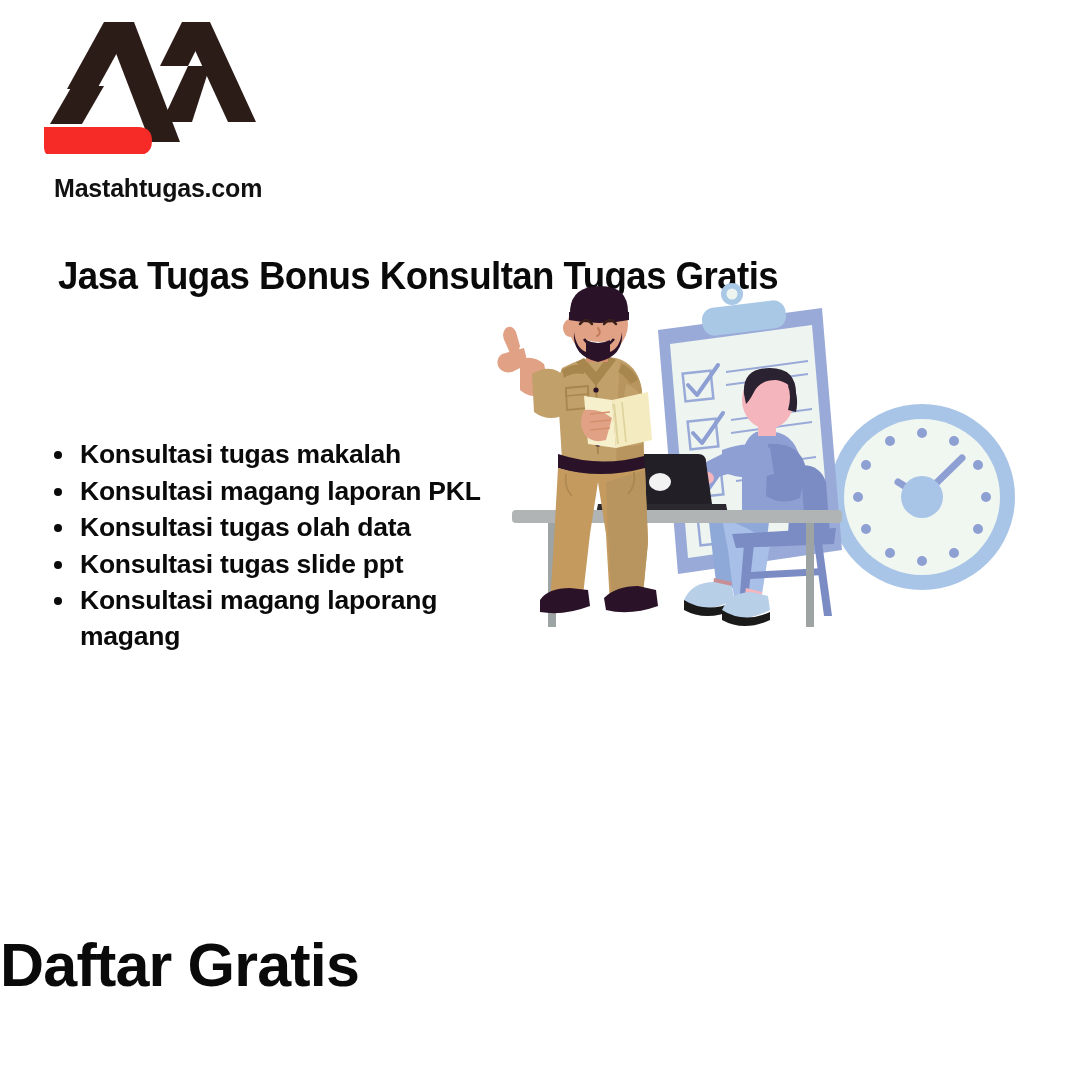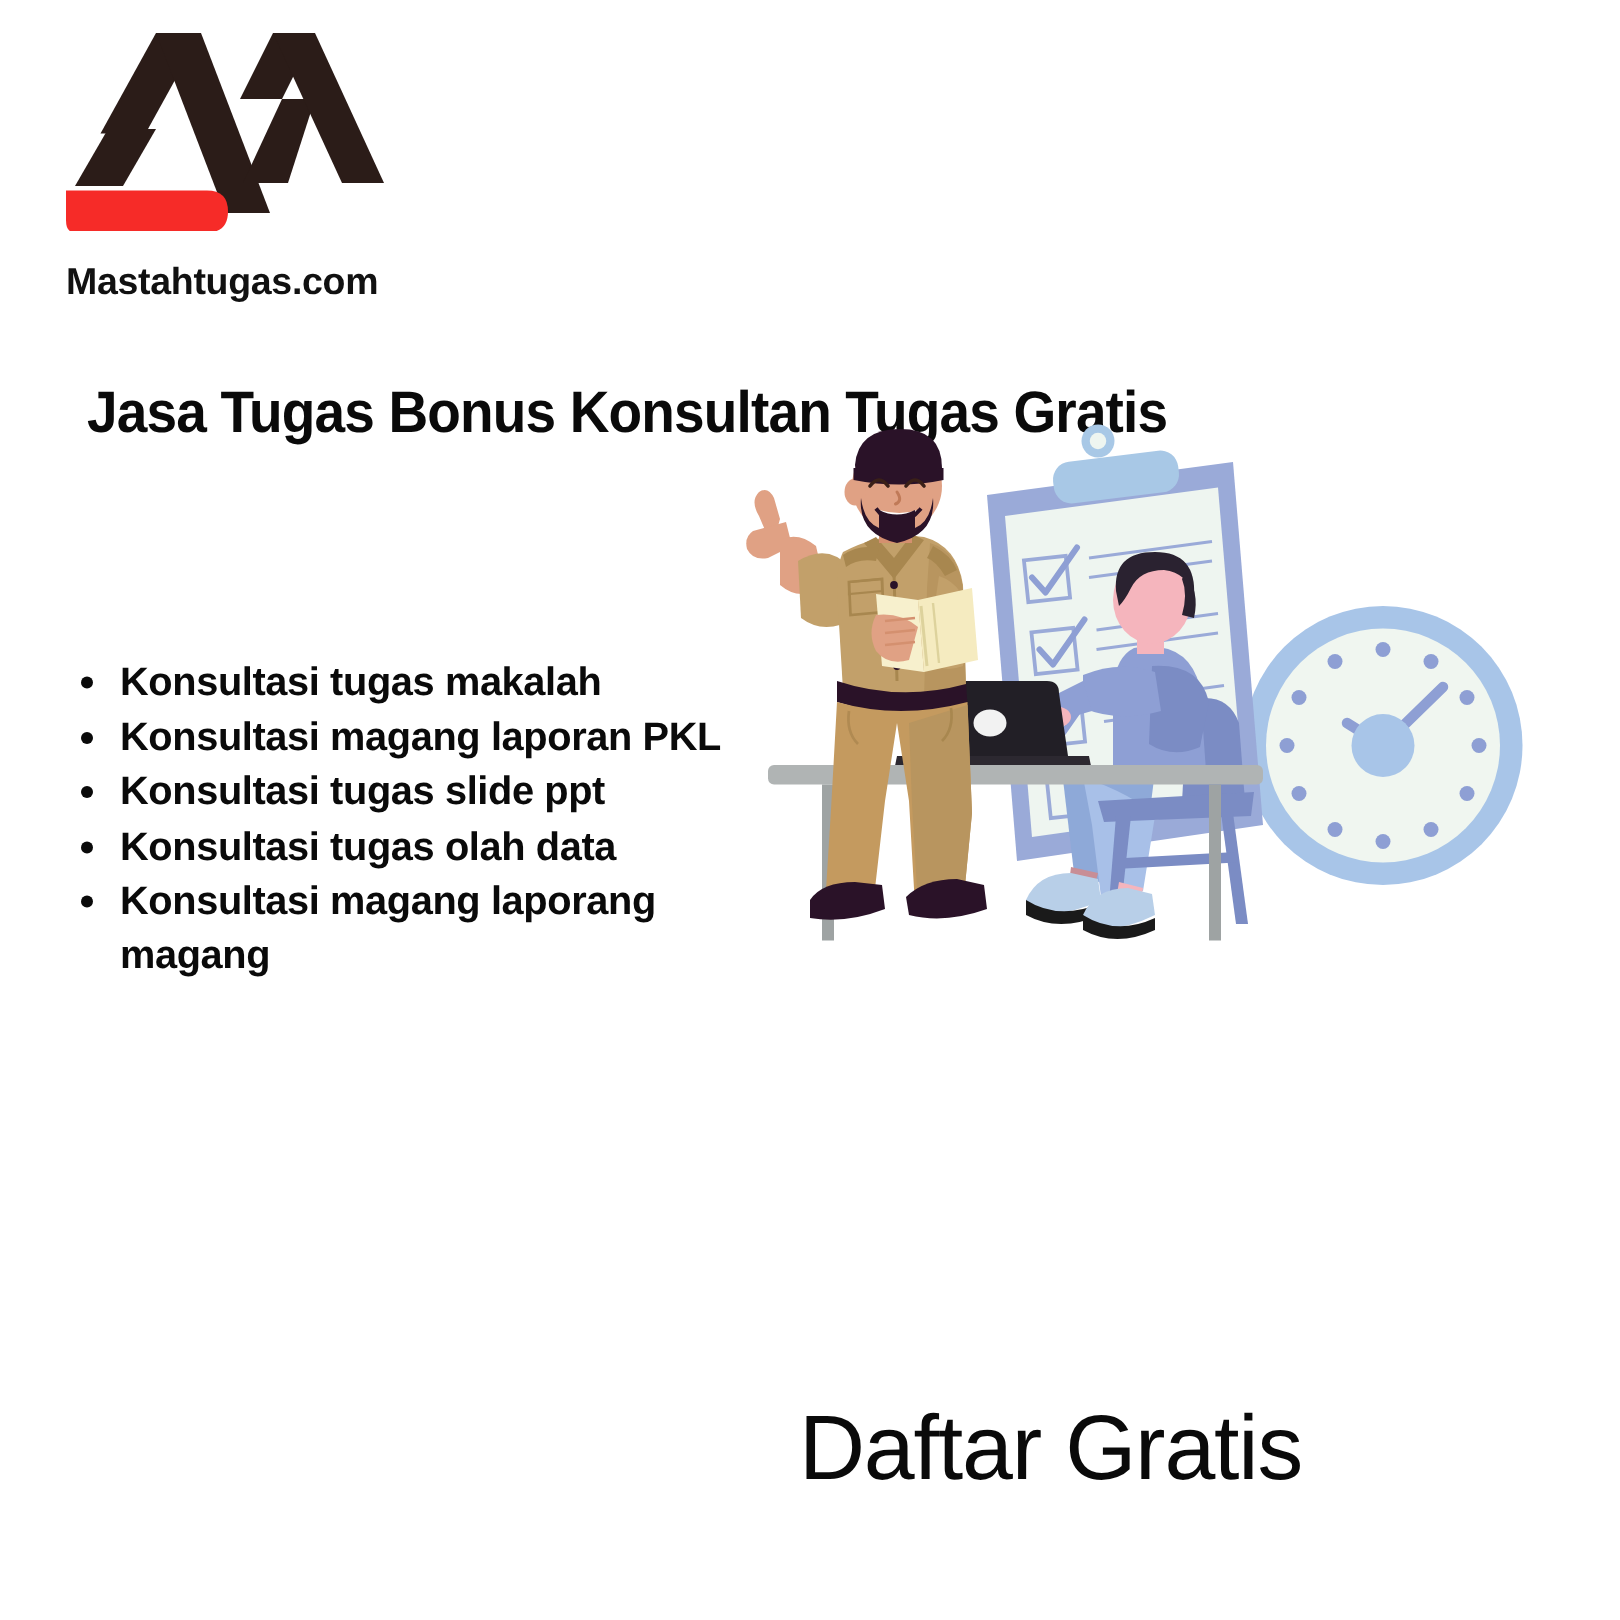--- a/index.html
+++ b/index.html
@@ -26,21 +26,21 @@
   }
   #logo-mark {
     position: absolute;
     left: 0;
     top: 0;
     width: 215px;
     height: 140px;
   }
   #brand-wordmark {
     position: absolute;
-    left: 2px;
+    left: 12px;
     top: 160px;
     font-size: 25px;
     font-weight: 700;
     color: #111111;
     letter-spacing: -0.2px;
     white-space: nowrap;
     font-family: "Liberation Sans", sans-serif;
   }
 
   
@@ -88,23 +88,23 @@
     border-radius: 50%;
     background: #0a0a0a;
   }
 
   
   #cta-text {
     position: absolute;
     left: 0;
     top: 930px;
     width: 868px;
-    text-align: right;
+    text-align: left;
     font-size: 61px;
-    font-weight: 400;
+    font-weight: 700;
     color: #0a0a0a;
     letter-spacing: -0.8px;
   }
 
   
   #illustration {
     position: absolute;
     left: 470px;
     top: 282px;
     width: 570px;
@@ -133,22 +133,22 @@
       <polygon points="140,8 168,8 214,108 186,108" fill="#2b1c18"></polygon>
     </svg>
     <div id="brand-wordmark">Mastahtugas.com</div>
   </div>
 
   <h1 id="headline">Jasa Tugas Bonus Konsultan Tugas Gratis</h1>
 
   <ul id="benefits-list">
     <li>Konsultasi tugas makalah</li>
     <li>Konsultasi magang laporan PKL</li>
+    <li>Konsultasi tugas olah data</li>
     <li>Konsultasi tugas slide ppt</li>
-    <li>Konsultasi tugas olah data</li>
     <li>Konsultasi magang laporang magang</li>
   </ul>
 
   <svg id="illustration" viewBox="0 0 570 350">
 
     <g>
       <circle cx="452" cy="215" r="93" fill="#a8c5e8"></circle>
       <circle cx="452" cy="215" r="78" fill="#f0f6f0"></circle>
 
       <circle cx="452" cy="151" r="5" fill="#8e9fd4"></circle>

